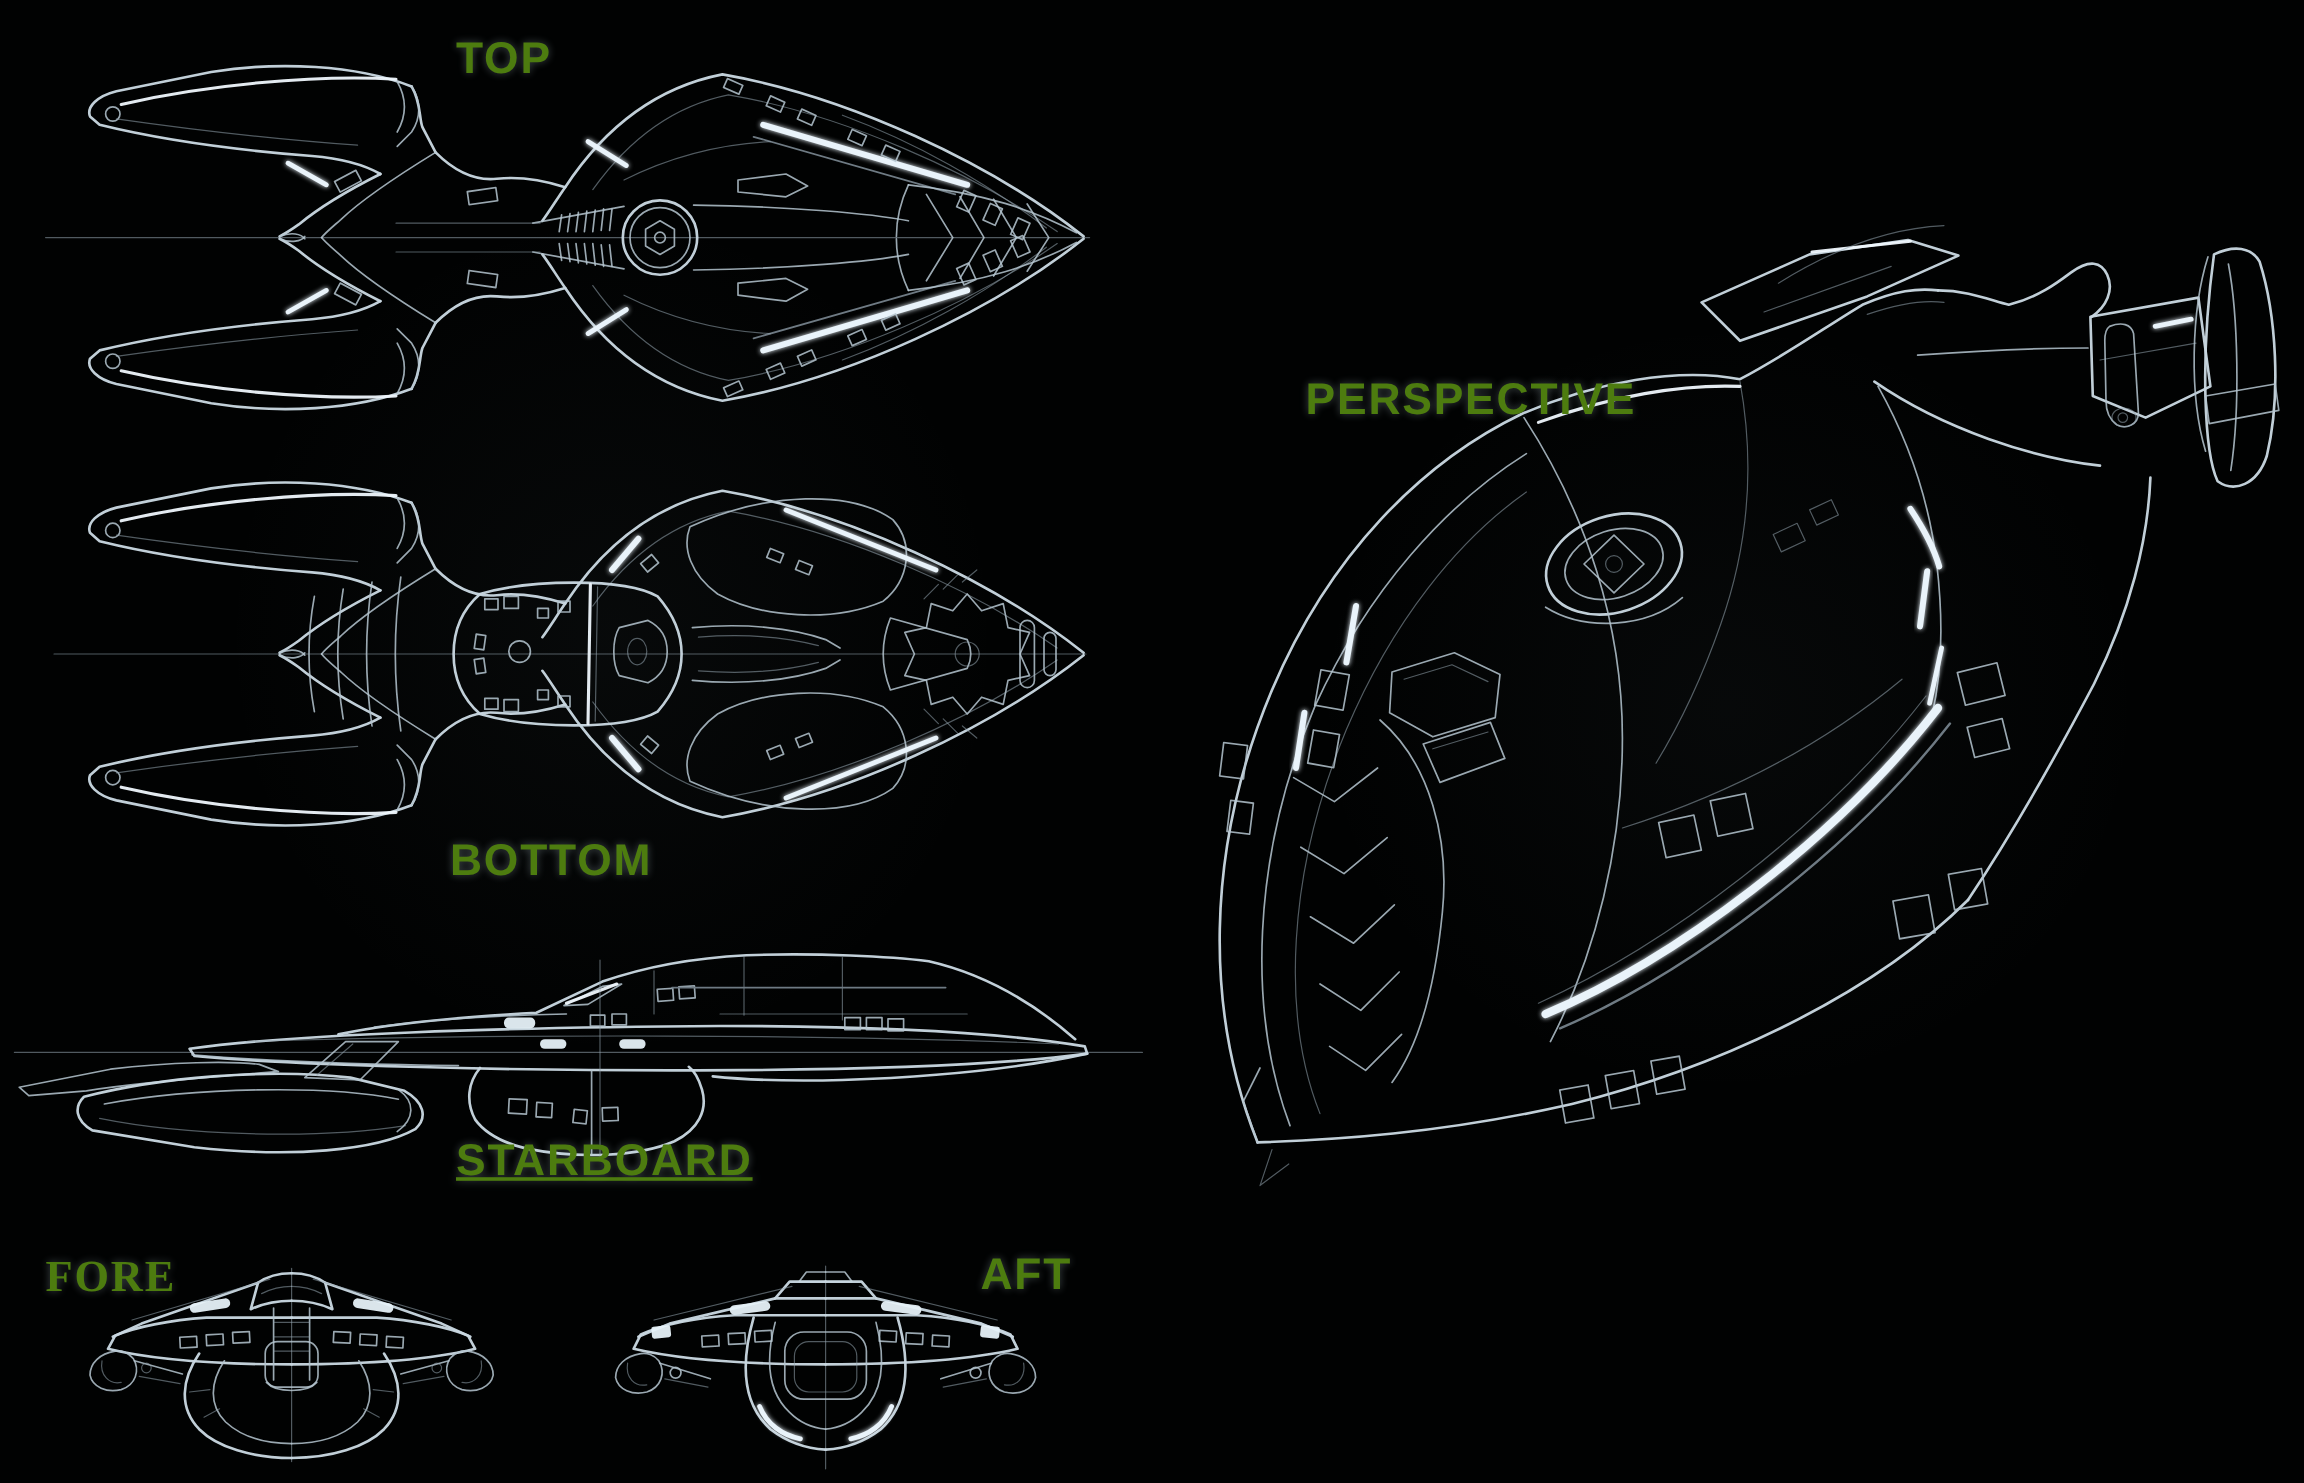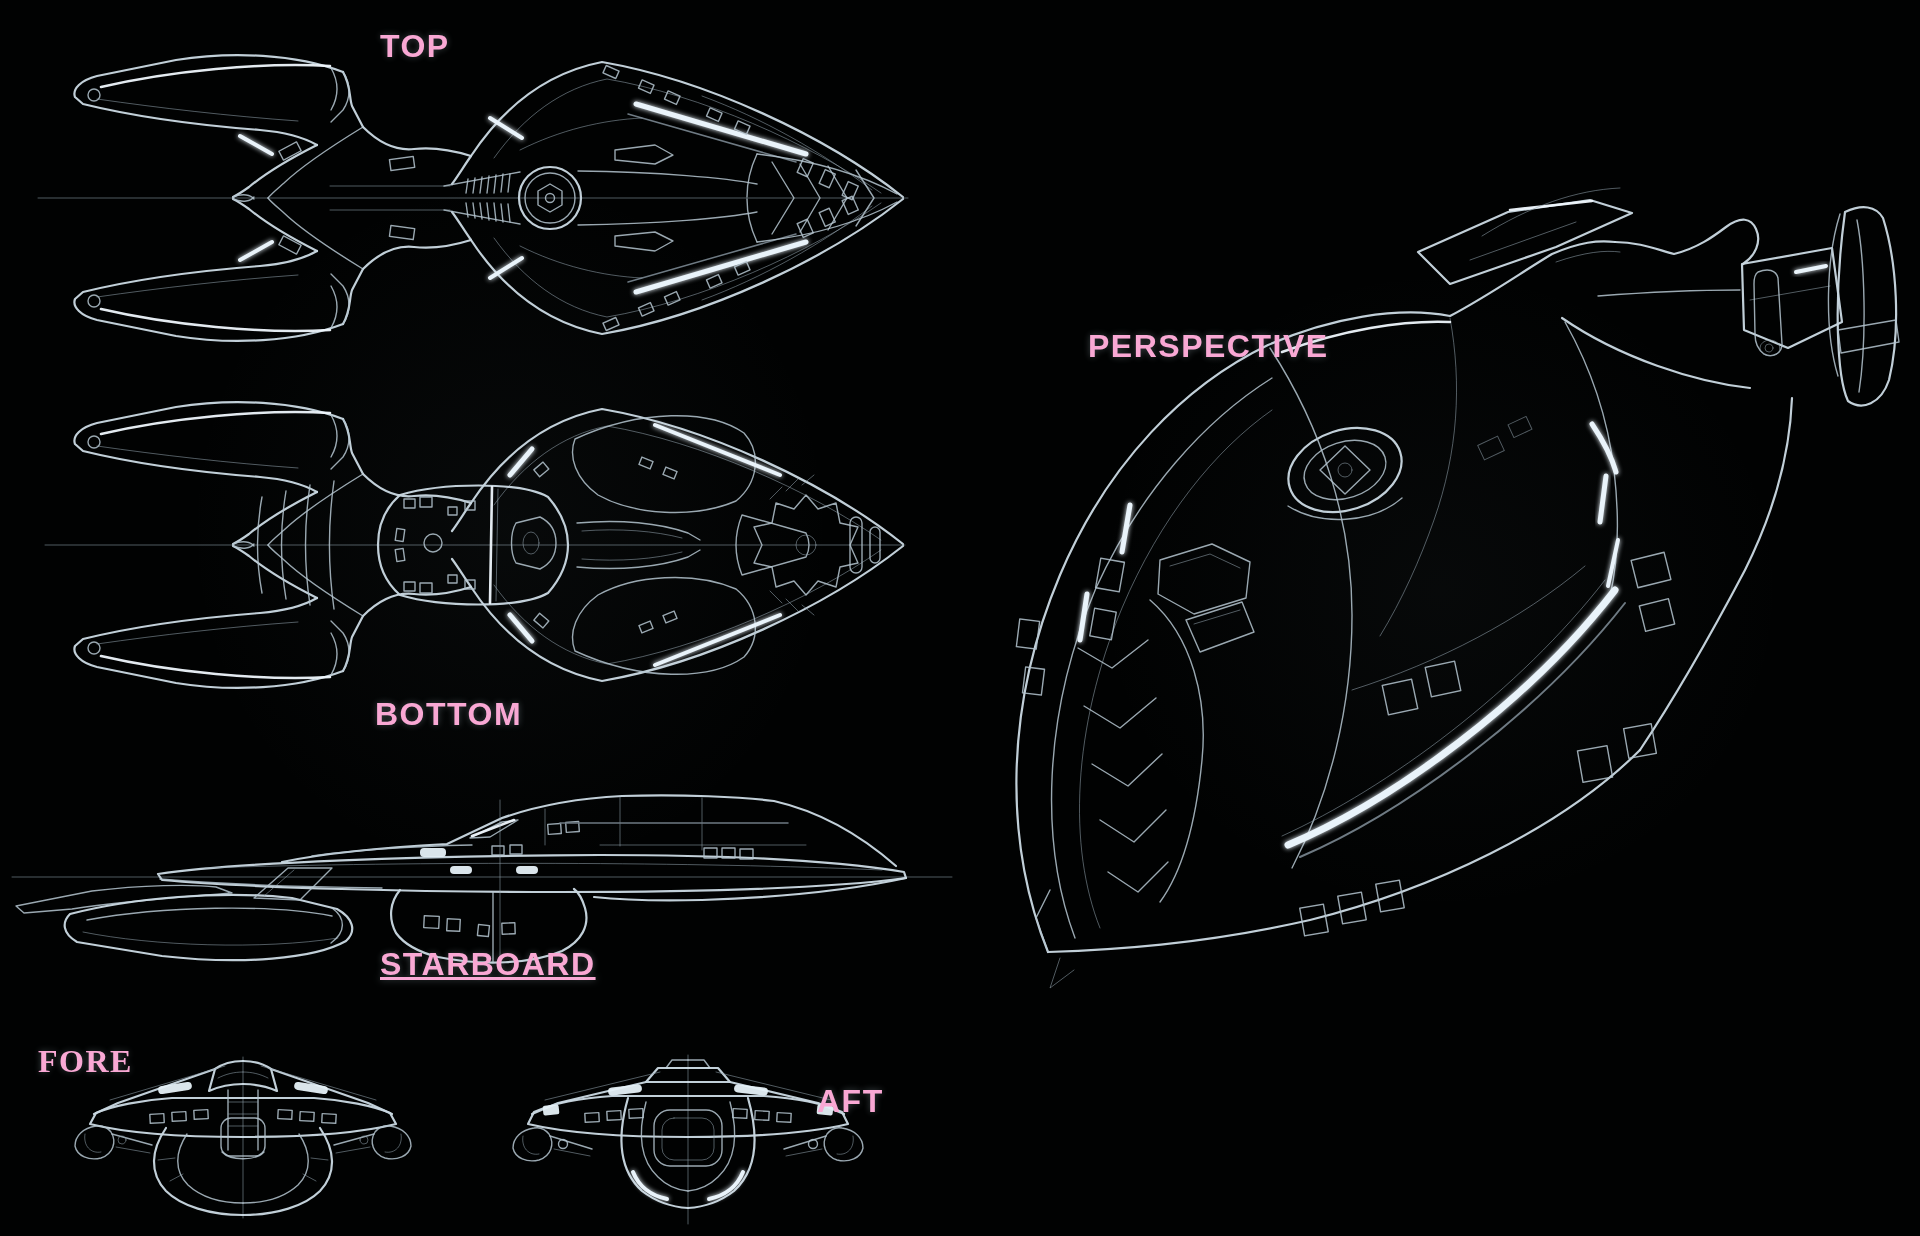--- a/index.html
+++ b/index.html
@@ -12,28 +12,28 @@
     background:radial-gradient(closest-side,rgba(120,140,150,0.05),rgba(0,0,0,0) 72%);}
   svg.blueprint{position:absolute;left:0;top:0;filter:blur(.25px);}
   .ln{stroke:#c9d7e1;stroke-width:2.2;fill:none;opacity:.96}
   .ln2{stroke:#b5c5d0;stroke-width:1.4;fill:none;opacity:.85}
   .ln3{stroke:#93a4af;stroke-width:1;fill:none;opacity:.55}
   .brt{stroke:#eff7fd;stroke-width:2.6;fill:none;opacity:.95}
   .acc,.accm{stroke:#e9f3fa;fill:none;stroke-linecap:round}
   .accf{fill:#e6f1f8;stroke:none;opacity:.95}
   .gray{stroke:#6e7a83;fill:none}
   path,rect,circle,ellipse,line{stroke-linejoin:round;stroke-linecap:round}
-  .view-label{position:absolute;font-weight:700;font-size:32px;letter-spacing:1.5px;
-    color:#f9a8d4;text-shadow:0 0 7px rgba(205,228,240,.3);white-space:nowrap;}
+  .view-label{position:absolute;font-weight:700;font-size:37px;letter-spacing:1.5px;
+    color:#4d7c0f;text-shadow:0 0 7px rgba(205,228,240,.3);white-space:nowrap;}
   #lbl-top{left:380px;top:28px;}
-  #lbl-perspective{left:1088px;top:328px;}
+  #lbl-perspective{left:1088px;top:312px;}
   #lbl-bottom{left:375px;top:696px;text-align:center;}
   #lbl-starboard{left:380px;top:946px;text-decoration:underline;}
   #lbl-fore{left:38px;top:1043px;font-family:Liberation Serif, serif;}
-  #lbl-aft{left:817px;top:1083px;}
+  #lbl-aft{left:817px;top:1041px;}
 </style>
 </head>
 <body>
 
 <div class="stage">
   <div class="smudge s1"></div>
   <div class="smudge s2"></div>
 
   <svg class="blueprint" width="1920" height="1236" viewBox="0 0 1920 1236" xmlns="http://www.w3.org/2000/svg" xmlns:xlink="http://www.w3.org/1999/xlink">
     <defs>

